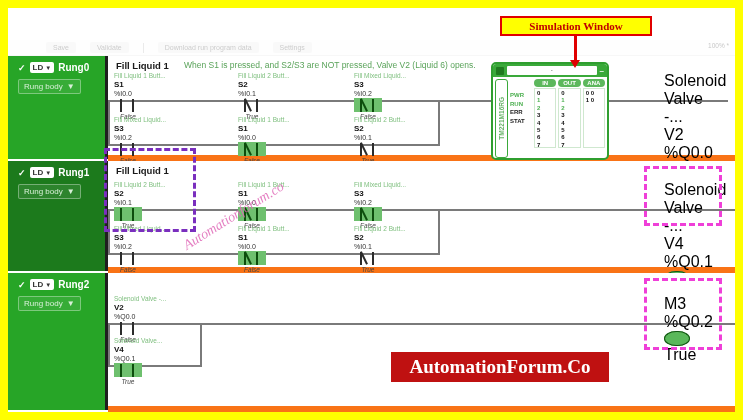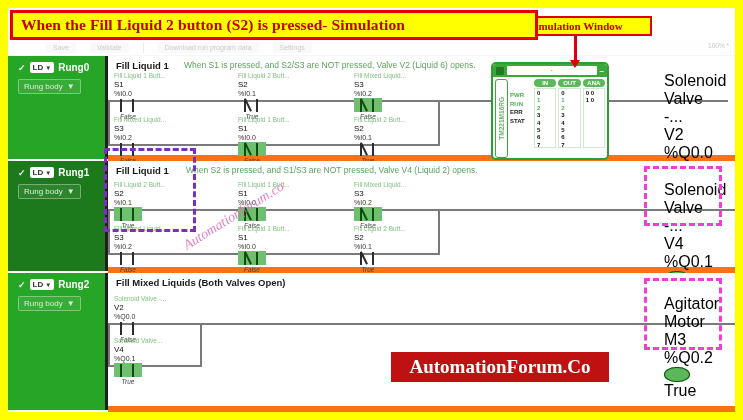--- a/index.html
+++ b/index.html
@@ -78,21 +78,21 @@
     background-image:radial-gradient(#c8c8c8 0.6px, transparent 0.7px);
     background-size:44px 34px; background-position:18px 28px; opacity:.75; }
   
   .wire { position:absolute; background:#7a7a7a; }
   .wh { height:1.5px; }
   .wv { width:1.5px; }
   
   .cblk { position:absolute; width:56px; }
   .cblk .cmt { font-size:6.5px; color:#7fbf7f; white-space:nowrap;
     overflow:hidden; text-overflow:ellipsis; line-height:8px; }
-  .cblk .sym { font-size:8px; font-weight:normal; color:#111; line-height:9px; }
+  .cblk .sym { font-size:8px; font-weight:bold; color:#111; line-height:9px; }
   .cblk .adr { font-size:7px; color:#333; line-height:9px; }
   .cblk .stt { font-size:6.5px; color:#444; font-style:italic; line-height:9px;
     text-align:center; width:28px; }
   .contact { position:relative; width:28px; height:14px; display:flex;
     align-items:center; justify-content:center; }
   .contact .bar { position:absolute; width:1.8px; height:13px; background:#2b2b2b; }
   .contact .bL { left:6px; } .contact .bR { left:18px; }
   .contact.nc .slash { position:absolute; left:9px; top:0px; width:1.6px;
     height:14px; background:#2b2b2b; transform:rotate(-26deg); }
   .contact.on { background:#6ec06e; }
@@ -314,21 +314,20 @@
           </div>
           <div class="bodysel">
             <span>Rung body</span>
             <span class="cv">▼</span>
           </div>
           <div class="railbar"></div>
         </div>
         <div class="rung-body">
           <div class="dots"></div>
           <div class="rtitle">Fill Liquid 1</div>
-          <div class="rdesc" style="left:78px;">When S2 is pressed, and S1/S3 are NOT pressed, Valve V4 (Liquid 2) opens.</div>
 
           <div class="wire wh" style="left:0; top:48px; width:640px;"></div>
           <div class="wire wh" style="left:0; top:92px; width:330px;"></div>
           <div class="wire wv" style="left:0; top:48px; height:46px;"></div>
           <div class="wire wv" style="left:330px; top:48px; height:46px;"></div>
 
           <div class="cblk" style="left:6px; top:20px;">
             <div class="cmt">Fill Liquid 2 Butt...</div>
             <div class="sym">S2</div>
             <div class="adr">%I0.1</div>
@@ -418,21 +417,20 @@
             <span class="rname">Rung2</span>
           </div>
           <div class="bodysel">
             <span>Rung body</span>
             <span class="cv">▼</span>
           </div>
           <div class="railbar"></div>
         </div>
         <div class="rung-body">
           <div class="dots"></div>
-          <div class="rtitle">Fill Mixed Liquids (Both Valves Open)</div>
 
           <div class="wire wh" style="left:0; top:50px; width:640px;"></div>
           <div class="wire wh" style="left:0; top:92px; width:92px;"></div>
           <div class="wire wv" style="left:0; top:50px; height:44px;"></div>
           <div class="wire wv" style="left:92px; top:50px; height:44px;"></div>
 
           <div class="cblk" style="left:6px; top:22px;">
             <div class="cmt">Solenoid Valve -...</div>
             <div class="sym">V2</div>
             <div class="adr">%Q0.0</div>
@@ -447,21 +445,20 @@
             <div class="sym">V4</div>
             <div class="adr">%Q0.1</div>
             <div class="contact on">
               <i class="bar bL"></i>
                 <i class="bar bR"></i>
             </div>
             <div class="stt">True</div>
           </div>
 
           <div class="coilblk" style="left:556px; top:22px;">
-            <div class="cmt">Agitator Motor</div>
             <div class="sym">M3</div>
             <div class="adr">%Q0.2</div>
             <div class="coil on">
                 <i class="pL"></i>
                 <i class="pR"></i>
               </div>
             <div class="stt">True</div>
           </div>
         </div>
       </div>
@@ -529,18 +526,15 @@
         </div>
       </div>
     </div>
 
     <div id="wm">Automationforum.co</div>
 
     <div id="logo">
       <span class="t">AutomationForum.Co</span>
     </div>
 
-    <div id="title-banner">
-      <span class="t">When the Fill Liquid 2 button (S2) is pressed- Simulation</span>
-    </div>
 
   </div>
 </div>
 
 </body></html>

